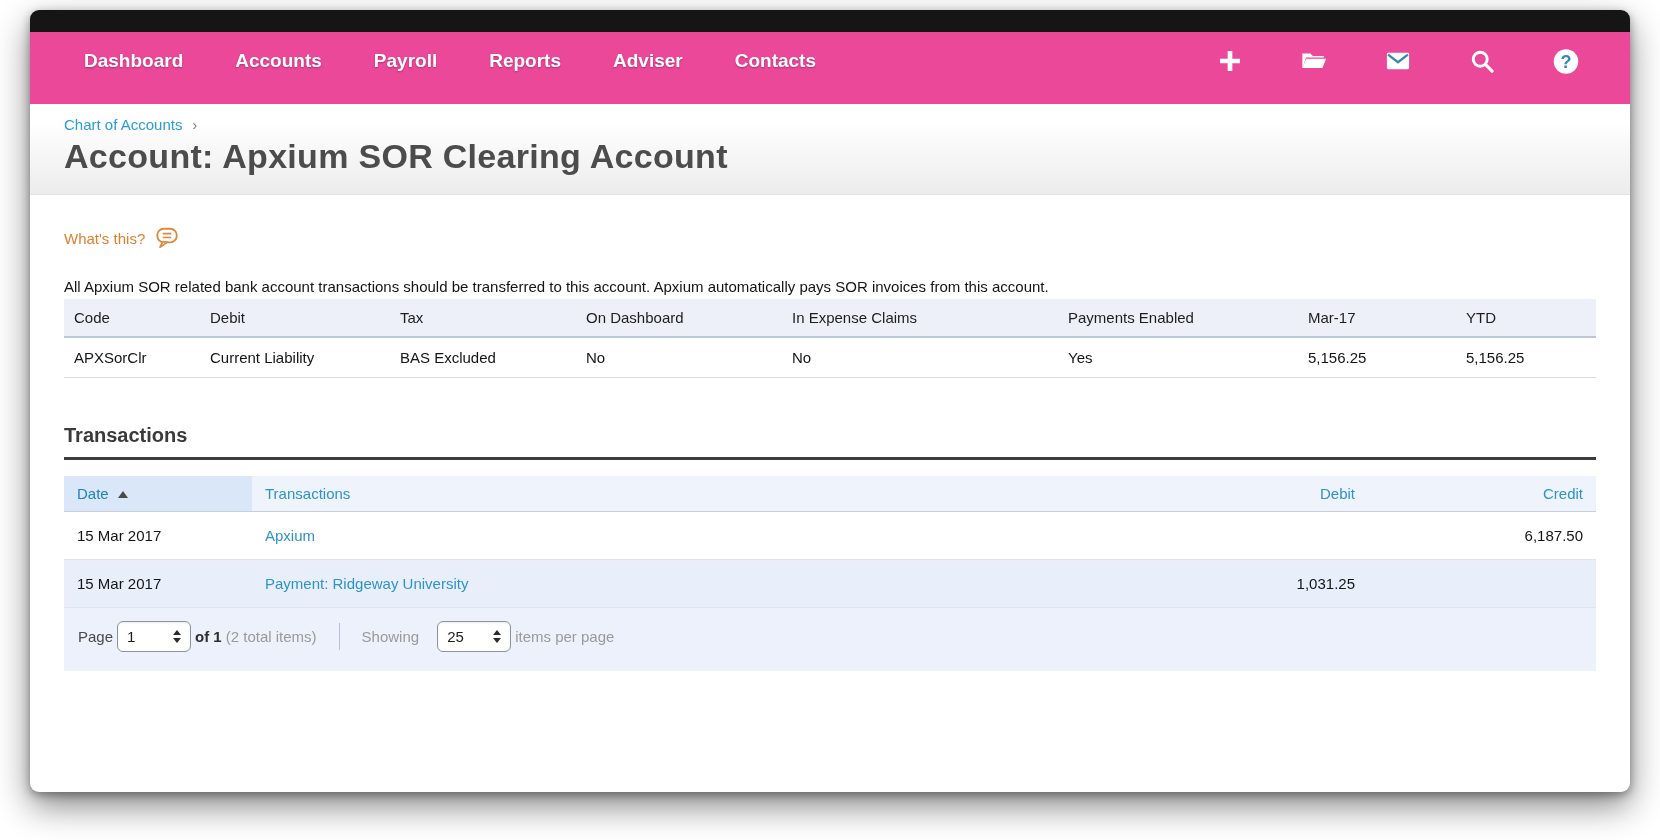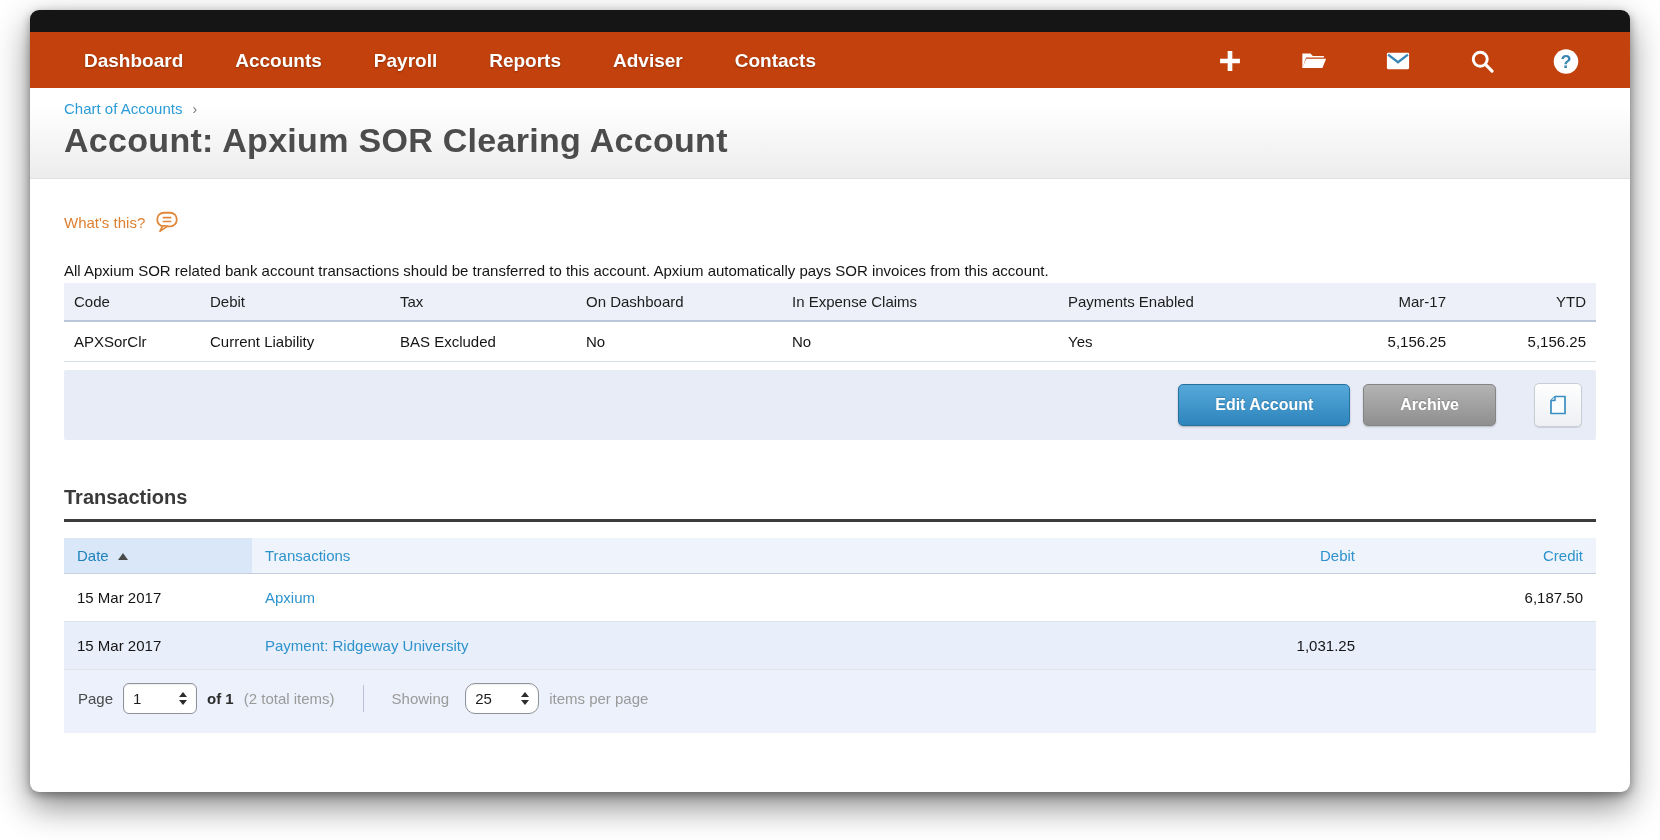--- a/index.html
+++ b/index.html
@@ -7,21 +7,21 @@
   .stage { position:relative; width:1660px; height:840px; overflow:hidden; }
   .frame {
     position:absolute; left:30px; top:10px; width:1600px; height:782px;
     background:#ffffff; border-radius:9px; overflow:hidden;
     box-shadow:0 14px 34px rgba(0,0,0,0.48), 0 3px 10px rgba(0,0,0,0.35);
   }
   
   .chrome-strip { height:22px; background:#151515; }
   
   .navbar {
-    height:56px; background:#c2410c; display:flex; align-items:flex-start;
+    height:72px; background:#ec4899; display:flex; align-items:flex-start;
     padding-left:28px; position:relative; z-index:5;
   }
   .nav-tabs { display:flex; align-items:flex-start; }
   .nav-tab {
     height:58px; line-height:58px; padding:0 26px; color:#ffffff;
     font-size:19px; font-weight:bold; cursor:pointer;
     text-shadow:0 1px 2px rgba(0,0,0,0.28); white-space:nowrap;
   }
   .nav-tab.active {
     background:#ffffff; color:#2f86b8; height:76px; text-shadow:none;
@@ -44,21 +44,21 @@
   .whats-this span { color:#dd7f2f; font-size:15px; }
   .description { margin-top:27px; font-size:15px; color:#141414; }
   
   table { border-collapse:collapse; width:100%; }
   .summary-table { margin-top:4px; font-size:15px; table-layout:fixed; }
   .summary-table th {
     background:#edf0f8; text-align:left; font-weight:normal; color:#1d1d1d;
     padding:10px 10px; border-bottom:2px solid #bac7da;
   }
   .summary-table td { padding:11px 10px; color:#141414; border-bottom:1px solid #d7dde7; background:#fff; }
-  .summary-table th.num, .summary-table td.num { text-align:right; }
+  .summary-table th.num, .summary-table td.num { }
   
   .button-bar {
     margin-top:8px; background:#e7ecf7; border-radius:2px;
     display:flex; justify-content:flex-end; align-items:center;
     padding:13px 14px; min-height:68px;
   }
   .btn {
     font-family:"Liberation Sans", sans-serif; font-size:16px; font-weight:bold;
     height:42px; border-radius:5px; cursor:pointer; padding:0 36px;
   }
@@ -95,37 +95,37 @@
   .tx-table tr.alt td { background:#e8effa; }
   .tx-table a { color:#2e93cc; text-decoration:none; cursor:pointer; }
   .caret-up {
     display:inline-block; width:0; height:0; margin-left:9px; margin-bottom:1px;
     border-left:5px solid transparent; border-right:5px solid transparent;
     border-bottom:7px solid #4a4a4a;
   }
   
   .pagination {
     background:#edf1fb; display:flex; align-items:center;
-    padding:13px 14px 19px 14px; font-size:15px; color:#4a4a4a; gap:10px;
+    padding:13px 14px 19px 14px; font-size:15px; color:#4a4a4a; gap:4px;
   }
   .stepper {
     background:#fff; border:1px solid #8e939b; border-radius:6px;
     height:31px; min-width:74px; display:flex; align-items:center;
     justify-content:space-between; padding:0 9px; cursor:pointer;
     box-shadow:inset 0 1px 2px rgba(0,0,0,0.08);
   }
   .stepper .val { color:#1c1c1c; font-size:15px; }
   .spin { display:flex; flex-direction:column; gap:3px; align-items:center; }
   .spin i { display:block; width:0; height:0; border-left:4.5px solid transparent; border-right:4.5px solid transparent; }
   .spin .up { border-bottom:5px solid #2b2b2b; }
   .spin .down { border-top:5px solid #2b2b2b; }
   .pg-of { color:#2e2e2e; font-weight:bold; }
   .pg-muted { color:#9a9a9a; }
   .pg-divider { width:1px; height:27px; background:#b9c2d4; margin:0 18px; }
-  .gap-lg { margin-left:6px;border-radius:10px; }
+  .gap-lg { margin-left:14px; }
 </style>
 </head>
 <body>
 
 <div class="stage">
   <div class="frame">
 
     <div class="chrome-strip"></div>
 
     <div class="navbar">
@@ -222,30 +222,20 @@
             <td>BAS Excluded</td>
             <td>No</td>
             <td>No</td>
             <td>Yes</td>
             <td class="num">5,156.25</td>
             <td class="num">5,156.25</td>
           </tr>
         </tbody>
       </table>
 
-      <div class="button-bar">
-        <button class="btn btn-primary">Edit Account</button>
-        <button class="btn btn-gray">Archive</button>
-        <div class="btn-icon">
-          <svg width="24" height="24" viewBox="0 0 24 24">
-            <path d="M9 3.5 H19 V20.5 H5 V7.5 Z" fill="#fcfdfe" stroke="#3a8ec2" stroke-width="1.7" stroke-linejoin="round"></path>
-            <path d="M9 3.5 V7.5 H5" fill="#d9eaf6" stroke="#3a8ec2" stroke-width="1.5" stroke-linejoin="round"></path>
-          </svg>
-        </div>
-      </div>
 
       <div class="tx-heading">Transactions</div>
 
       <table class="tx-table">
         <colgroup>
           <col style="width:188px">
             <col>
             <col style="width:200px">
             <col style="width:228px">
         </colgroup>

